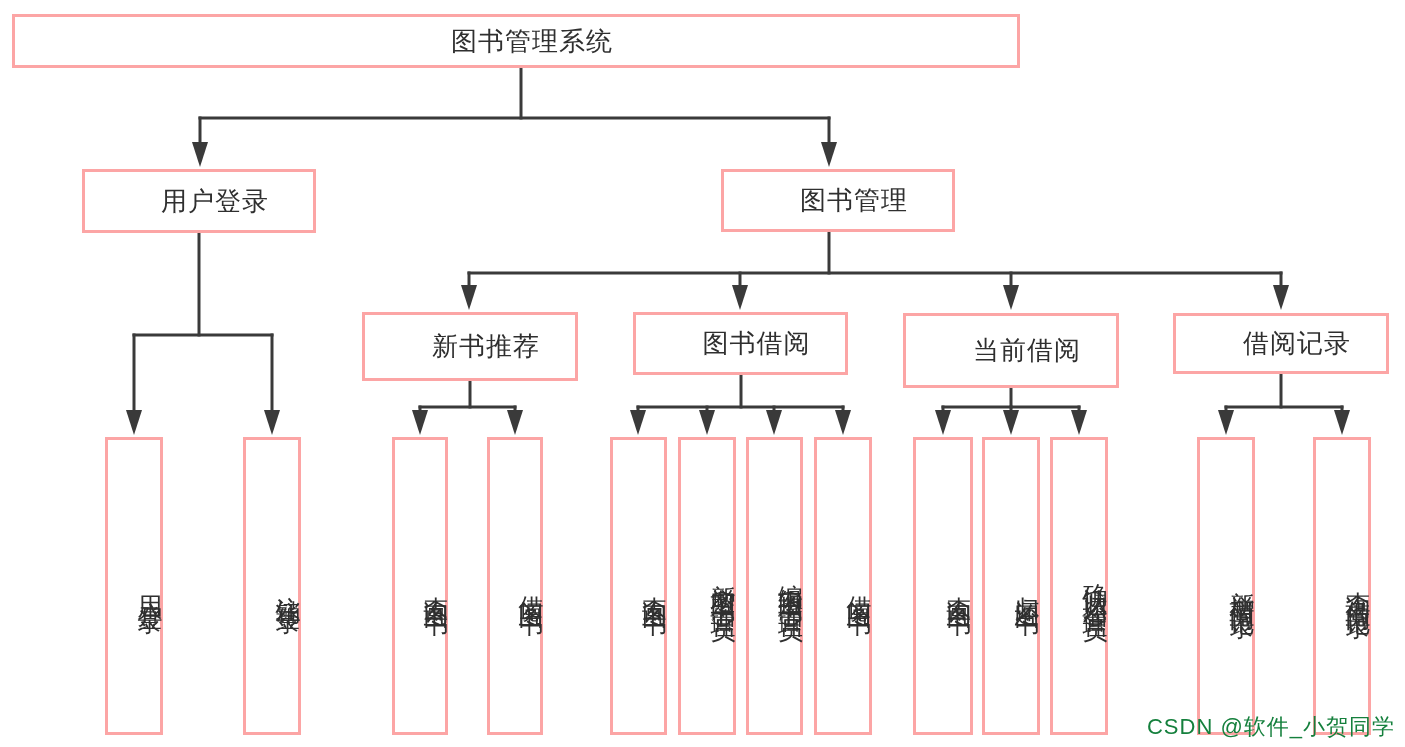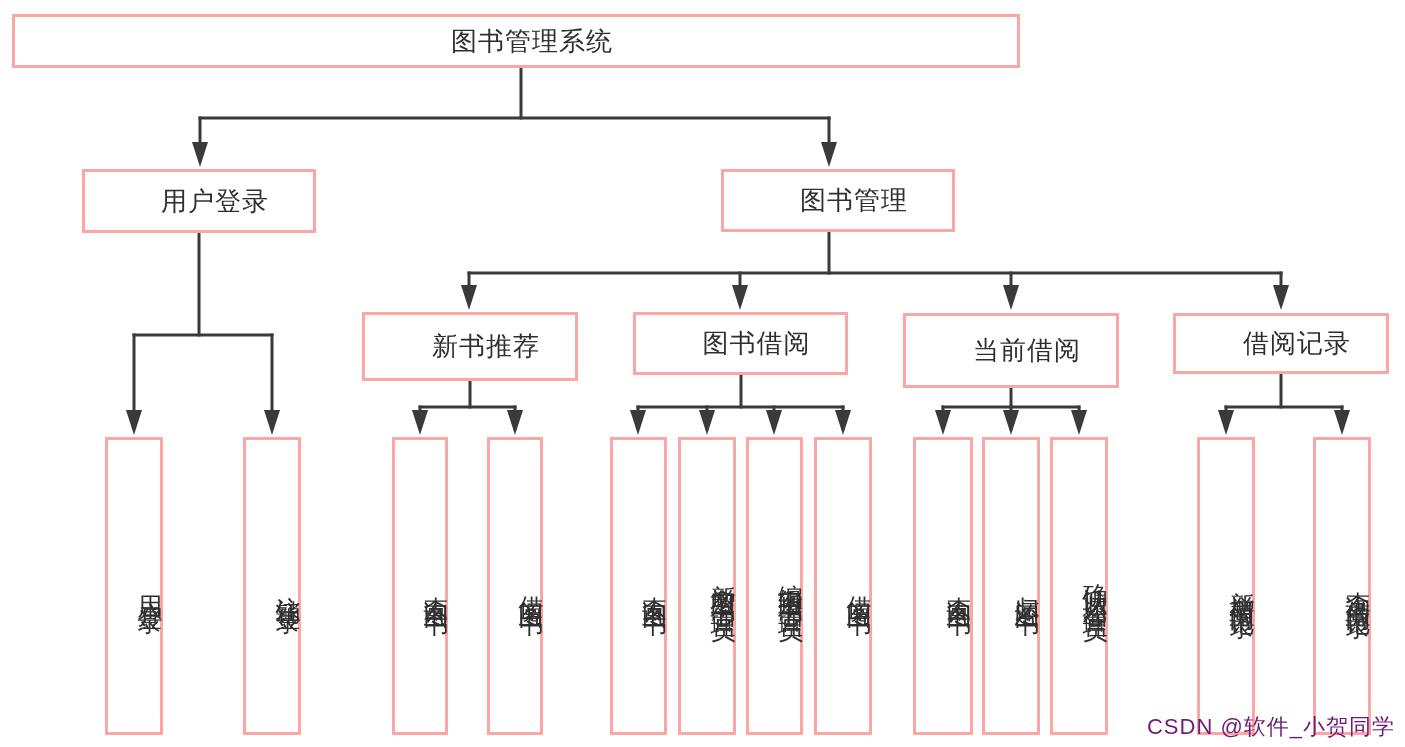--- a/index.html
+++ b/index.html
@@ -39,21 +39,21 @@
     font-size: 25px;
     line-height: 1;
     letter-spacing: 5px;
     color: #2f2f2f;
   }
   .watermark {
     position: absolute;
     right: 10px;
     bottom: 5px;
     font-size: 22px;
-    color: #701a75;
+    color: #15803d;
     letter-spacing: 1px;
     z-index: 3;
     white-space: nowrap;
   }
 </style>
 </head>
 <body>
 
 <div class="canvas">
 

